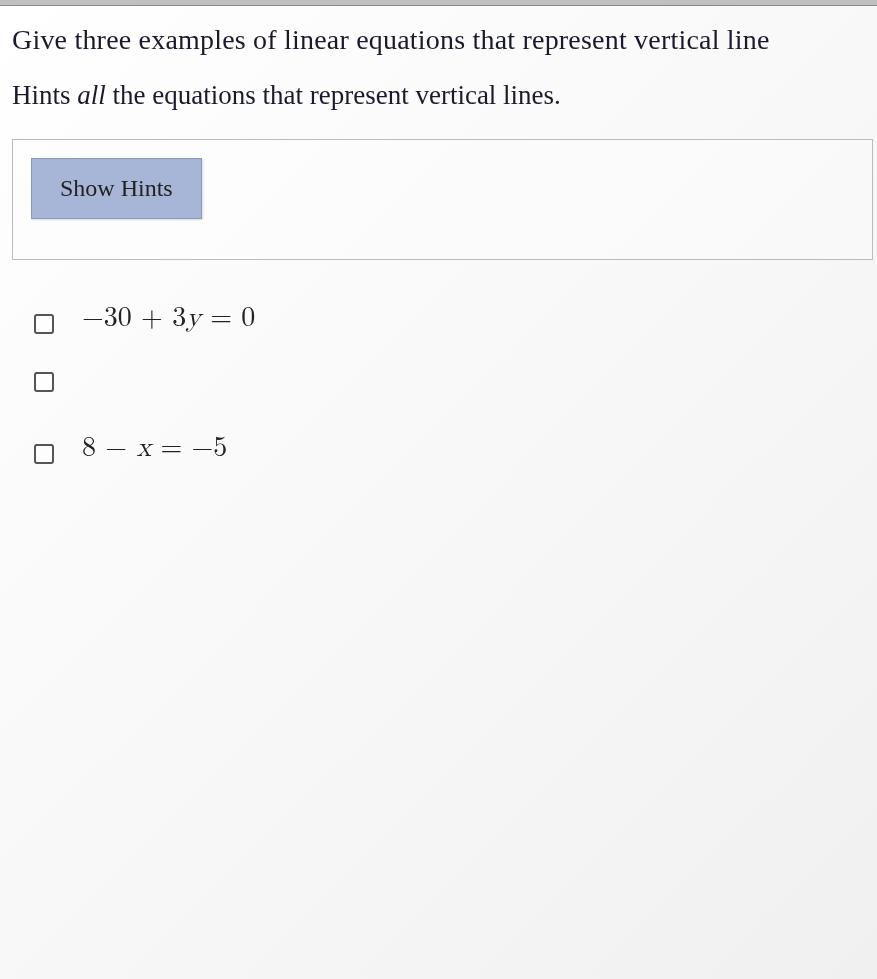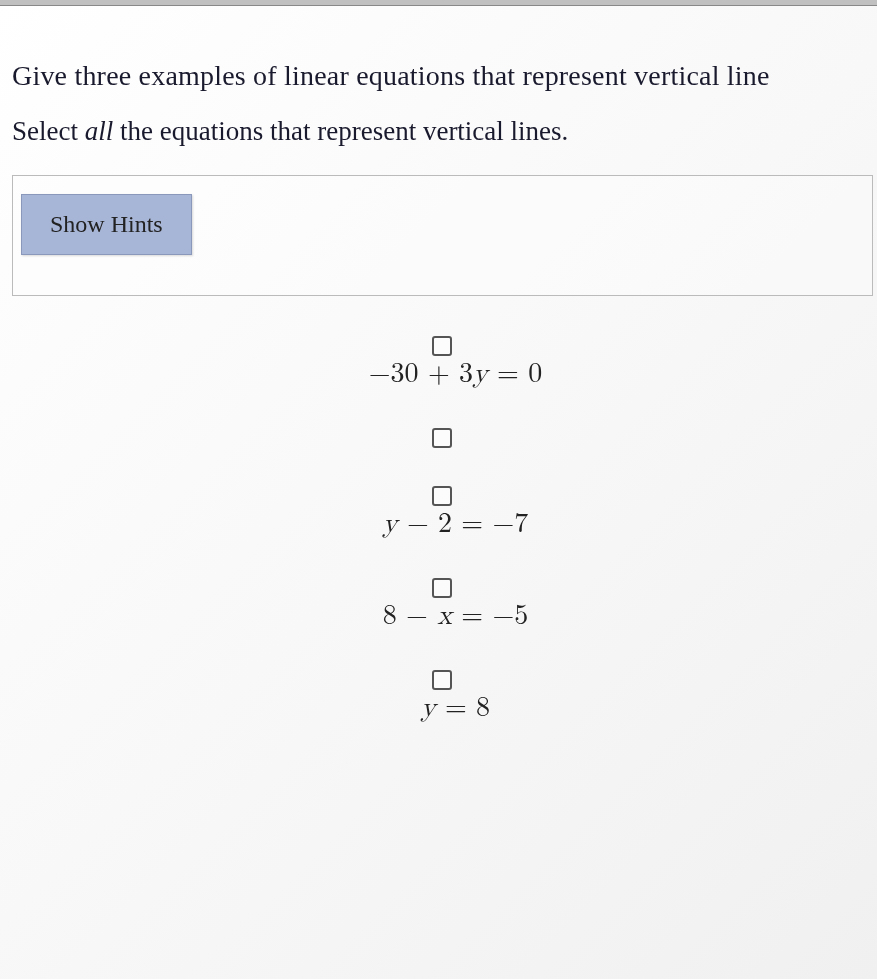--- a/index.html
+++ b/index.html
@@ -21,59 +21,57 @@
       height: 100%;
       padding: 0;
     }
     .top-border {
       height: 6px;
       background: #c0c0c0;
       border-bottom: 1px solid #888;
     }
     .content {
       padding: 18px 0 0 8px;
-      margin-top: 36px;
     }
     .question-heading {
       font-size: 28px;
       color: #1a1a2e;
       padding: 0 10px 24px 4px;
       letter-spacing: 0.2px;
     }
     .instruction {
       font-size: 27px;
       color: #1a1a2e;
       padding: 0 10px 28px 4px;
     }
     .instruction em {
     }
     .hints-container {
       border: 1px solid #bbb;
       margin: 0 4px 30px 4px;
       background: rgba(255,255,255,0.3);
-      padding: 18px 18px 40px 8px;
+      padding: 18px 18px 40px 18px;
     }
     .hints-button {
       background: #a7b5d6;
       border: 1px solid #8a98bb;
       padding: 16px 28px;
       font-size: 24px;
       color: #222;
       font-family: Georgia, serif;
       cursor: pointer;
       box-shadow: 1px 1px 2px rgba(0,0,0,0.15);
     }
     .options {
       padding: 10px 0 0 26px;
     }
     .option-row {
       display: flex;
-      align-items: center;
+      align-items: flex-end;
       margin-bottom: 38px;
-      flex-direction: column;
     }
     .checkbox {
       width: 20px;
       height: 20px;
       border: 2px solid #555;
       border-radius: 3px;
       margin-right: 28px;
       flex-shrink: 0;
       background: rgba(255,255,255,0.5);
       cursor: pointer;
@@ -90,43 +88,35 @@
 </head>
 <body>
 
 <div class="page-bg">
   <div class="top-border"></div>
   <div class="content">
 
     <div class="question-heading">Give three examples of linear equations that represent vertical line</div>
 
     <div class="instruction">
-      <span>Select </span><em>all</em><span> the equations that represent vertical lines.</span>
+      <span>Hints </span><em>all</em><span> the equations that represent vertical lines.</span>
     </div>
 
     <div class="hints-container">
       <button class="hints-button">Show Hints</button>
     </div>
 
     <div class="options">
       <div class="option-row">
         <div class="checkbox"></div>
         <div class="equation">−30 + 3<span class="math-var">y</span> = 0</div>
       </div>
       <div class="option-row">
         <div class="checkbox"></div>
       </div>
       <div class="option-row">
         <div class="checkbox"></div>
-        <div class="equation"><span class="math-var">y</span> − 2 = −7</div>
-      </div>
-      <div class="option-row">
-        <div class="checkbox"></div>
         <div class="equation">8 − <span class="math-var">x</span> = −5</div>
-      </div>
-      <div class="option-row">
-        <div class="checkbox"></div>
-        <div class="equation"><span class="math-var">y</span> = 8</div>
       </div>
     </div>
 
   </div>
 </div>
 
 </body></html>

